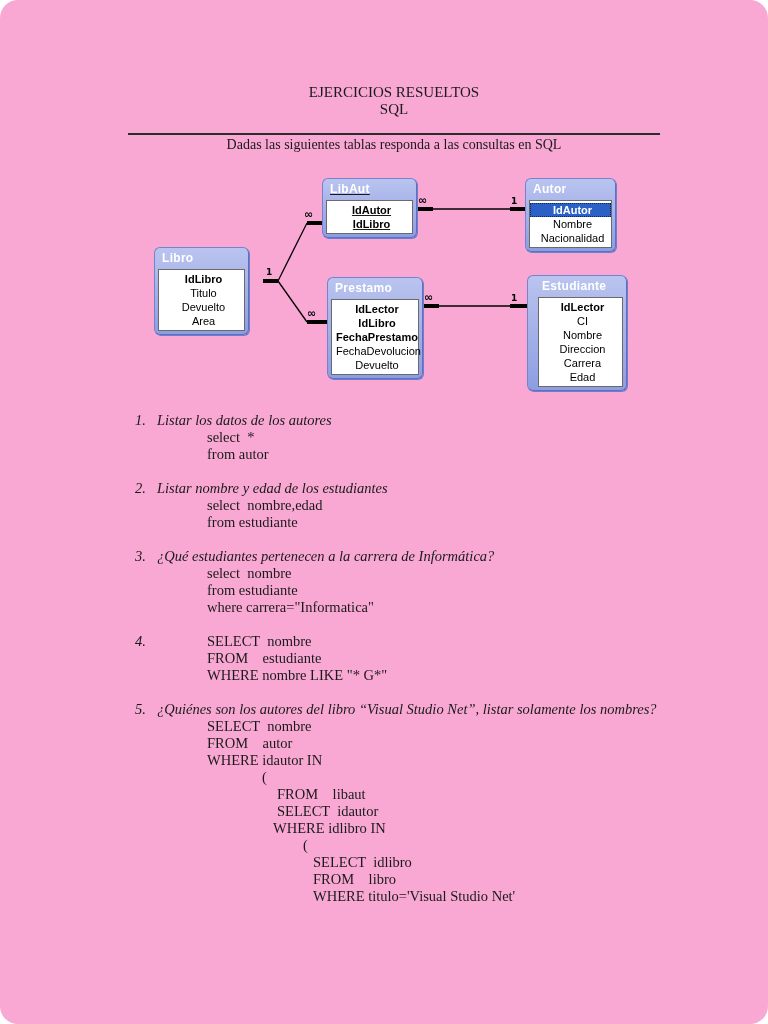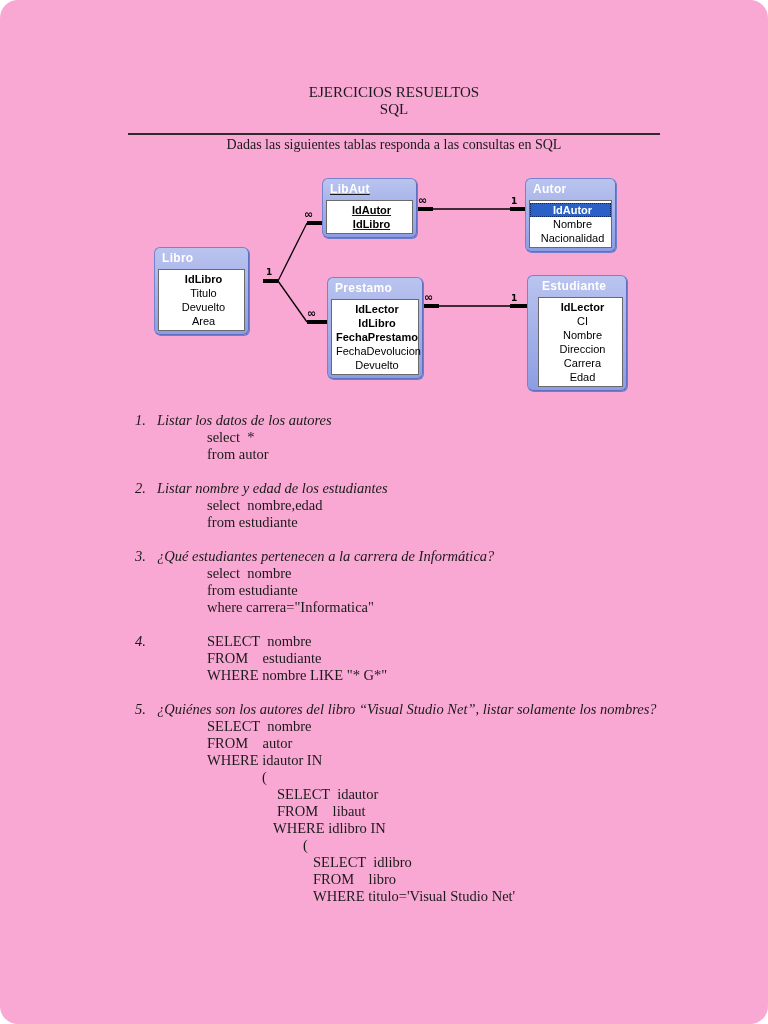--- a/index.html
+++ b/index.html
@@ -177,22 +177,22 @@
     </div>
 
     <div class="exercise">
       <span class="num">5.</span>
       <div class="question">¿Quiénes son los autores del libro “Visual Studio Net”, listar solamente los nombres?</div>
       <div class="code">
         <div class="cl i0">SELECT  nombre</div>
         <div class="cl i0">FROM    autor</div>
         <div class="cl i0">WHERE idautor IN</div>
         <div class="cl i1">(</div>
+        <div class="cl i2">FROM    libaut</div>
         <div class="cl i2">SELECT  idautor</div>
-        <div class="cl i2">FROM    libaut</div>
         <div class="cl i2b">WHERE idlibro IN</div>
         <div class="cl i3">(</div>
         <div class="cl i4">SELECT  idlibro</div>
         <div class="cl i4">FROM    libro</div>
         <div class="cl i4">WHERE titulo='Visual Studio Net'</div>
       </div>
     </div>
 
   </div>
 </div>

